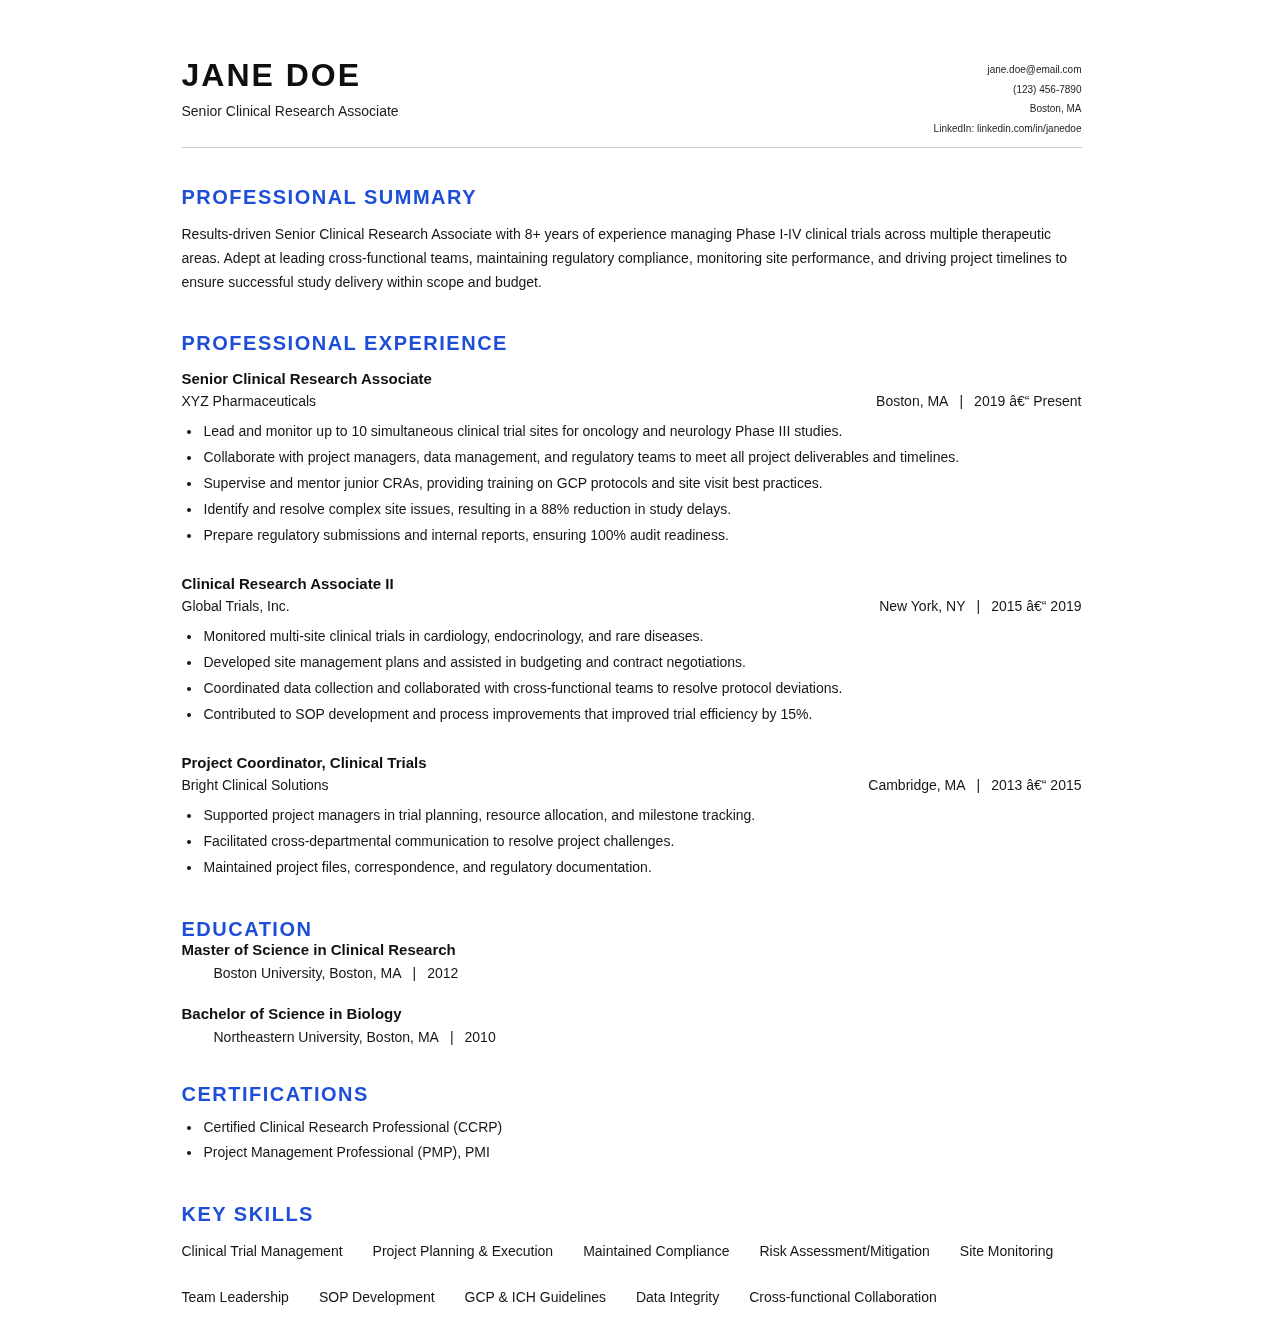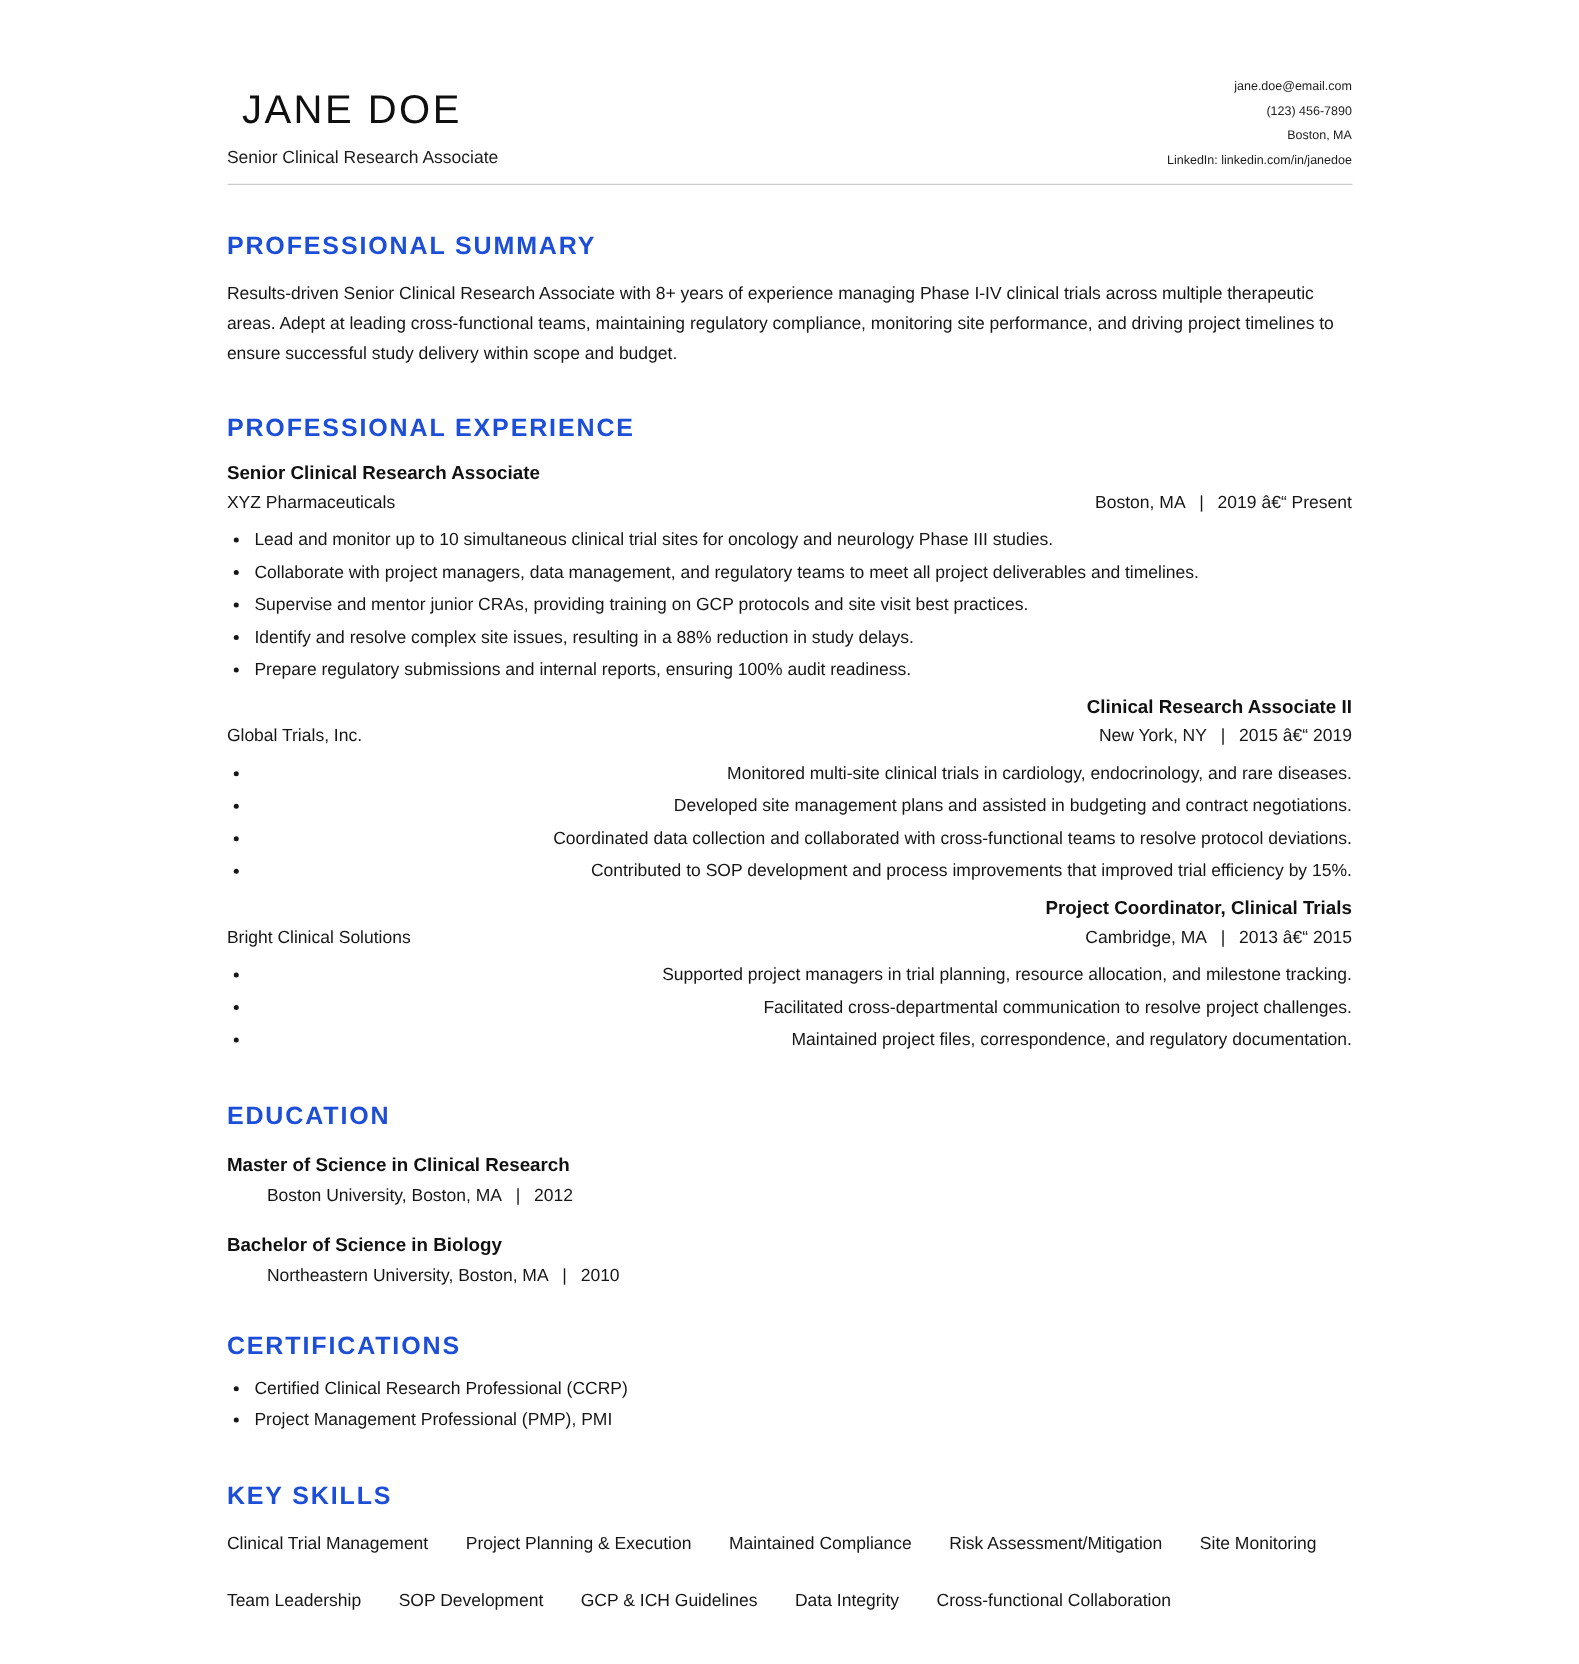--- a/index.html
+++ b/index.html
@@ -15,23 +15,23 @@
     margin: 0 auto;
     padding: 58px 0 62px 0;
   }
   
   .header {
     display: flex;
     justify-content: space-between;
     align-items: flex-start;
   }
   .name {
-    margin: 12px;
+    margin: 0;
     font-size: 32px;
-    font-weight: normal;
+    font-weight: bold;
     letter-spacing: 2px;
     line-height: 1.1;
     color: #0f0f0f;
   }
   .candidate-title {
     margin-top: 10px;
     font-size: 14px;
     color: #1c1c1c;
   }
   .contact {
@@ -57,21 +57,21 @@
     color: #1d4ed8;
   }
   .summary-text {
     margin: 13px 0 0 0;
     font-size: 14px;
     line-height: 24px;
     max-width: 900px;
   }
   
   .job { margin-top: 15px; }
-  .job + .job { margin-top: 9px; text-align: right; }
+  .job + .job { margin-top: 27px; }
   .job-title, .degree-title {
     margin: 0;
     font-size: 15px;
     font-weight: bold;
     color: #111111;
   }
   .meta-line {
     display: flex;
     justify-content: space-between;
     font-size: 14px;
@@ -82,21 +82,21 @@
   ul.bullets {
     margin: 9px 0 0 0;
     padding-left: 20px;
     font-size: 14px;
   }
   ul.bullets li {
     line-height: 26px;
     padding-left: 2px;
   }
   
-  .edu-entry { margin-top: 19px; }
+  .edu-entry { }
   .edu-entry + .edu-entry { margin-top: 24px; }
   .edu-meta { font-size: 14px; margin-top: 7px; padding-left: 32px; }
   
   .section-certs ul.bullets li { line-height: 25px; }
   
   .skills-list {
     display: flex;
     flex-wrap: wrap;
     column-gap: 37px;
     row-gap: 28px;

